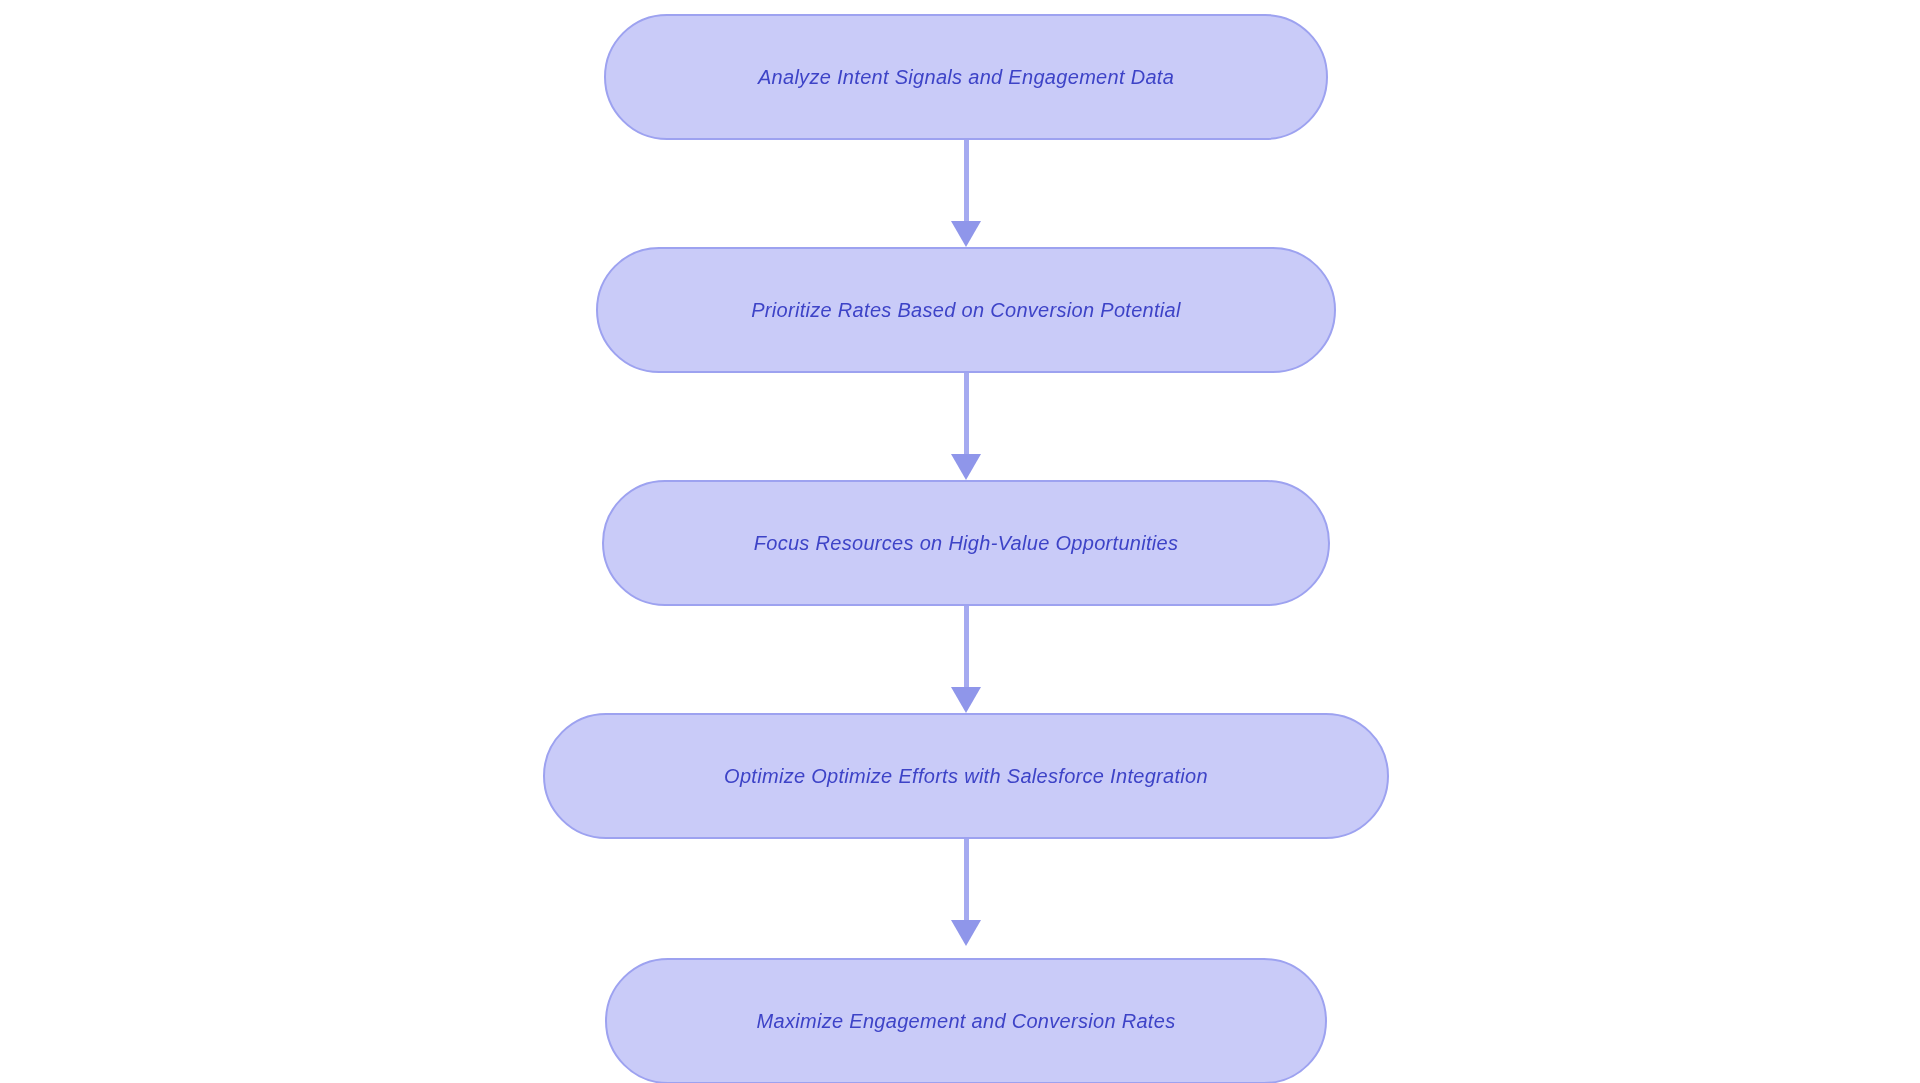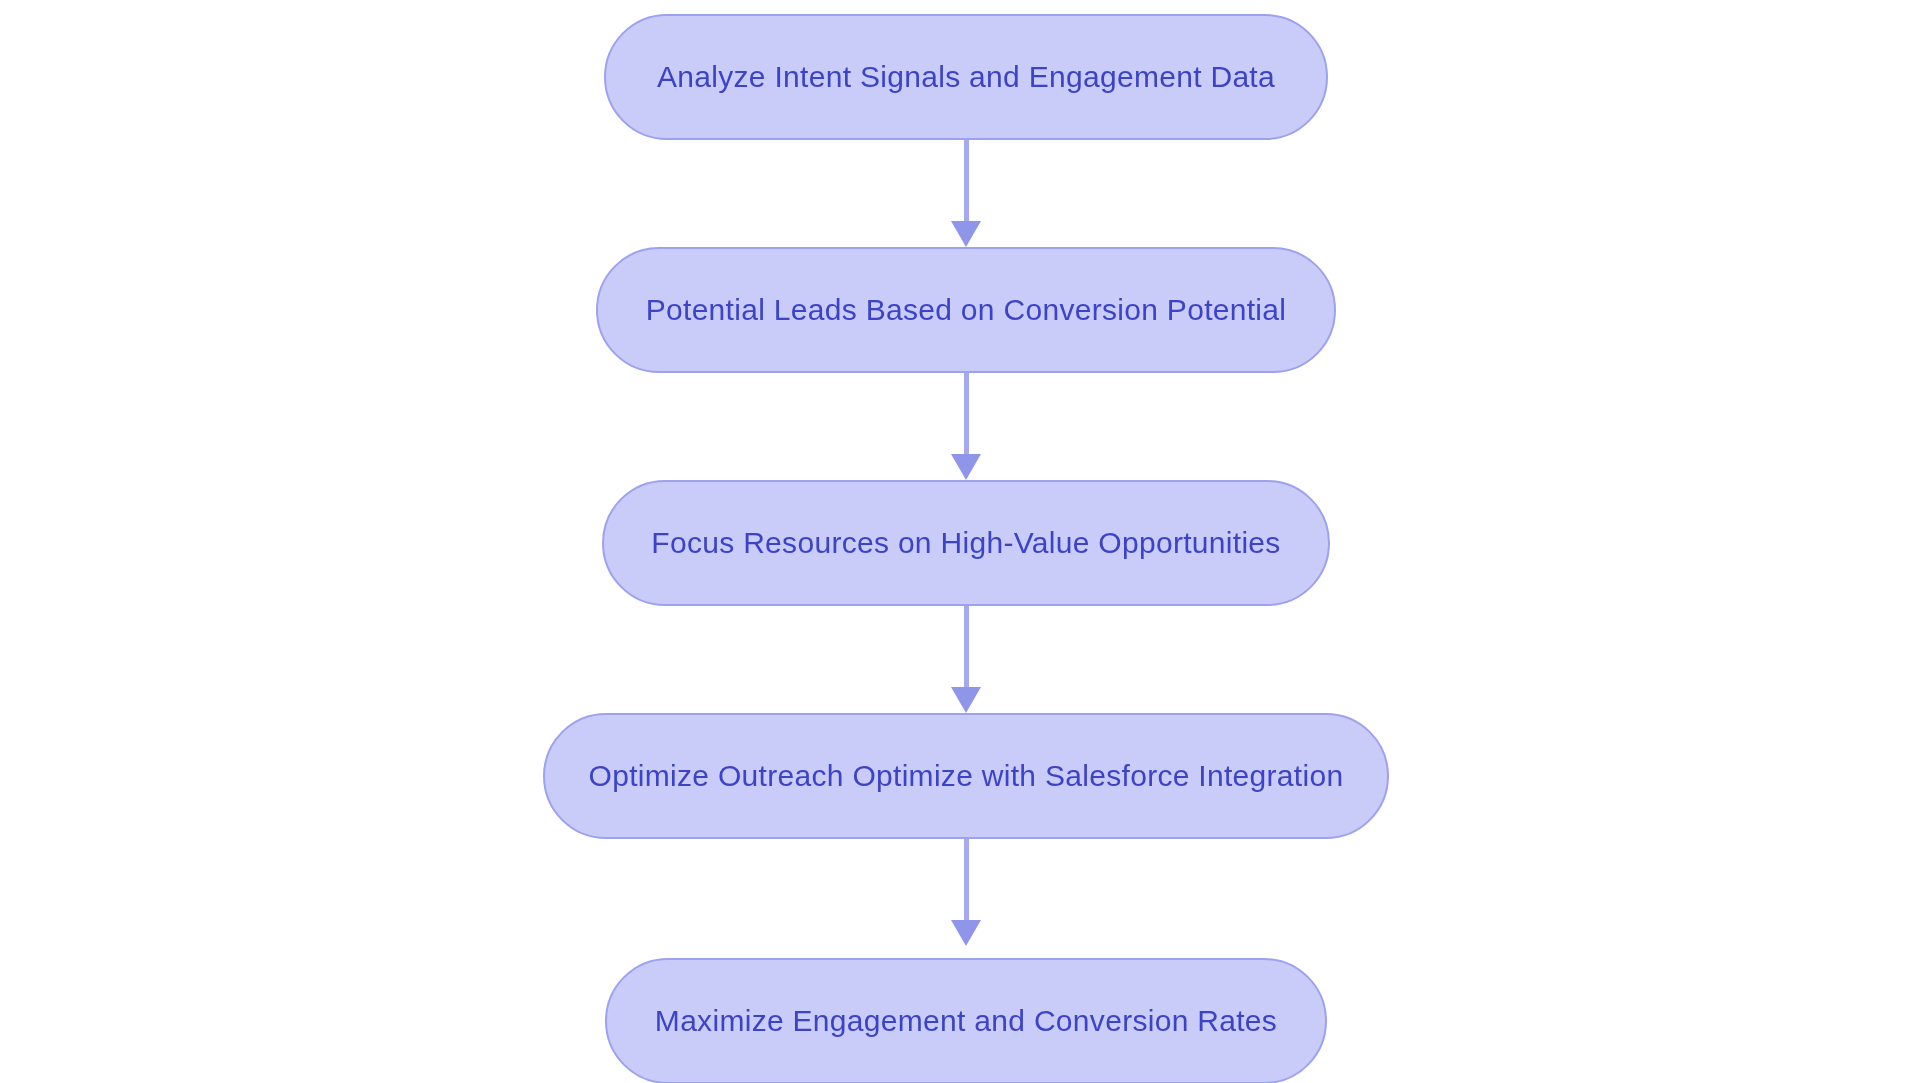--- a/index.html
+++ b/index.html
@@ -32,23 +32,24 @@
     border-radius: 63px;
     background: var(--node-fill, #c9cbf8);
     border: 2px solid var(--node-border, #9da2f0);
     display: flex;
     align-items: center;
     justify-content: center;
     flex: none;
   }
   .node span {
     color: var(--node-text, #3d43c7);
-    font-size: 30px;
+    font-size: 20px;
     letter-spacing: 0.3px;
     white-space: nowrap;
+    font-style: italic;
   }
   .w1 { width: 724px; }
   .w2 { width: 740px; }
   .w3 { width: 728px; align-items: center; }
   .w4 { width: 846px; }
   .w5 { width: 722px; margin-top: 12px; }
   .arrow {
     height: 107px;
     display: flex;
     flex-direction: column;
@@ -77,39 +78,39 @@
     <div class="node w1">
       <span>Analyze Intent Signals and Engagement Data</span>
     </div>
 
     <div class="arrow">
       <div class="stem"></div>
       <div class="head"></div>
     </div>
 
     <div class="node w2">
-      <span>Potential Leads Based on Conversion Potential</span>
+      <span>Prioritize Rates Based on Conversion Potential</span>
     </div>
 
     <div class="arrow">
       <div class="stem"></div>
       <div class="head"></div>
     </div>
 
     <div class="node w3">
       <span>Focus Resources on High-Value Opportunities</span>
     </div>
 
     <div class="arrow">
       <div class="stem"></div>
       <div class="head"></div>
     </div>
 
     <div class="node w4">
-      <span>Optimize Outreach Optimize with Salesforce Integration</span>
+      <span>Optimize Optimize Efforts with Salesforce Integration</span>
     </div>
 
     <div class="arrow">
       <div class="stem"></div>
       <div class="head"></div>
     </div>
 
     <div class="node w5">
       <span>Maximize Engagement and Conversion Rates</span>
     </div>

